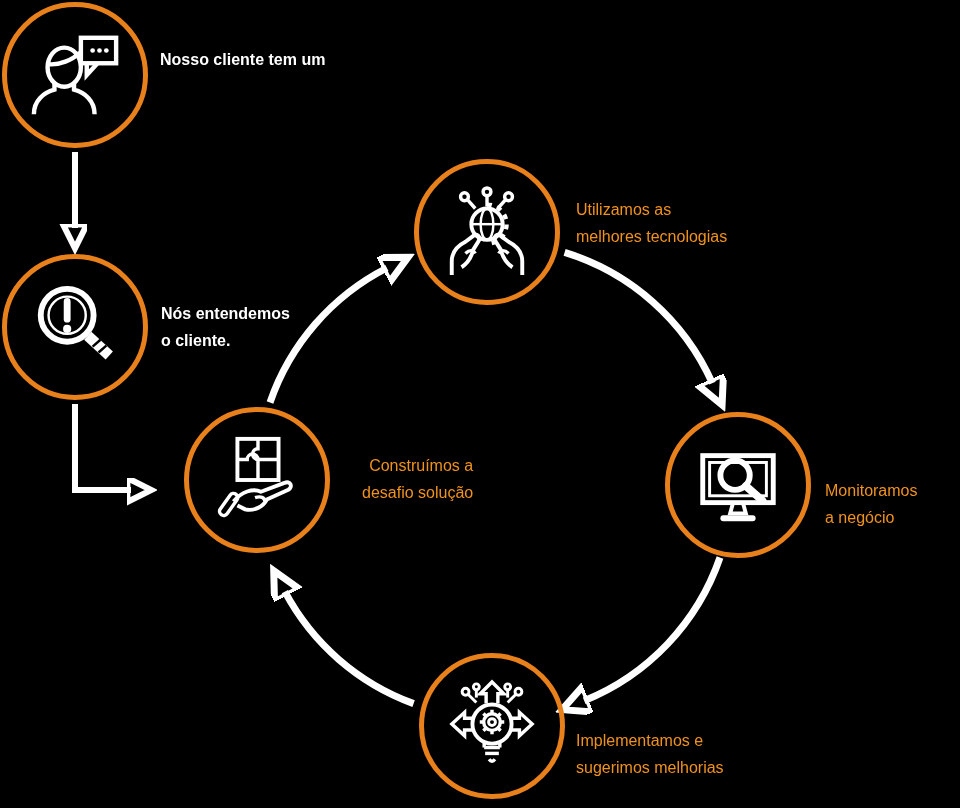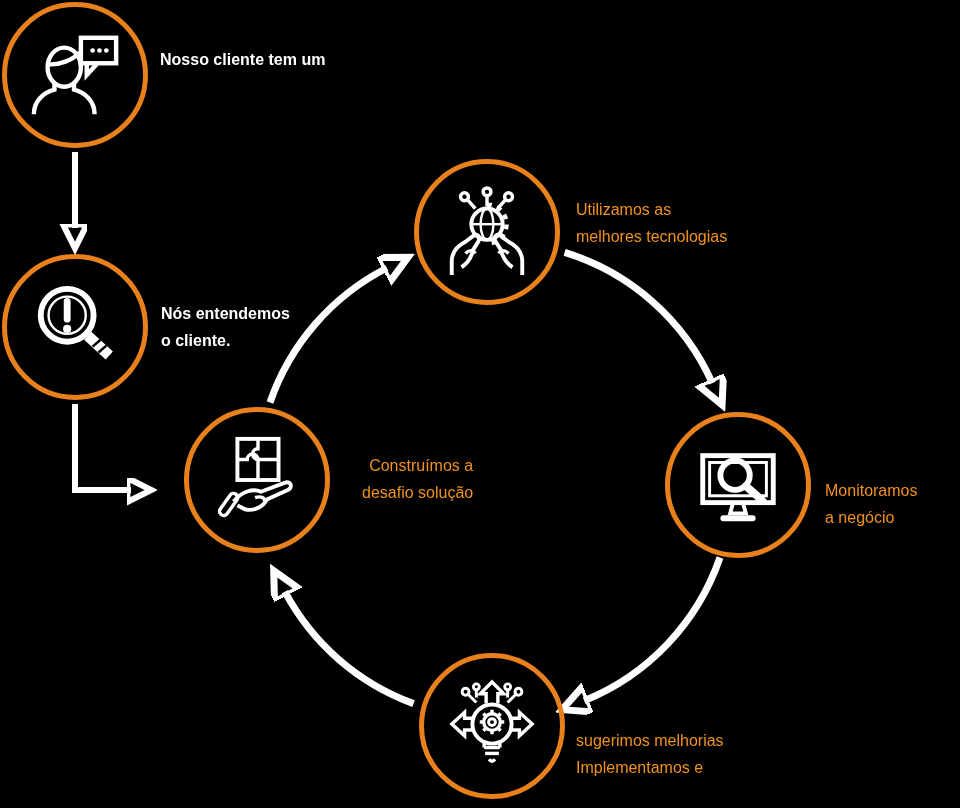--- a/index.html
+++ b/index.html
@@ -176,17 +176,17 @@
     <div>Utilizamos as</div>
     <div>melhores tecnologias</div>
   </div>
 
   <div class="label orange l-monitor">
     <div>Monitoramos</div>
     <div>a negócio</div>
   </div>
 
   <div class="label orange l-improve">
+    <div>Implementamos e</div>
     <div>sugerimos melhorias</div>
-    <div>Implementamos e</div>
   </div>
 
 </div>
 
 </body></html>

